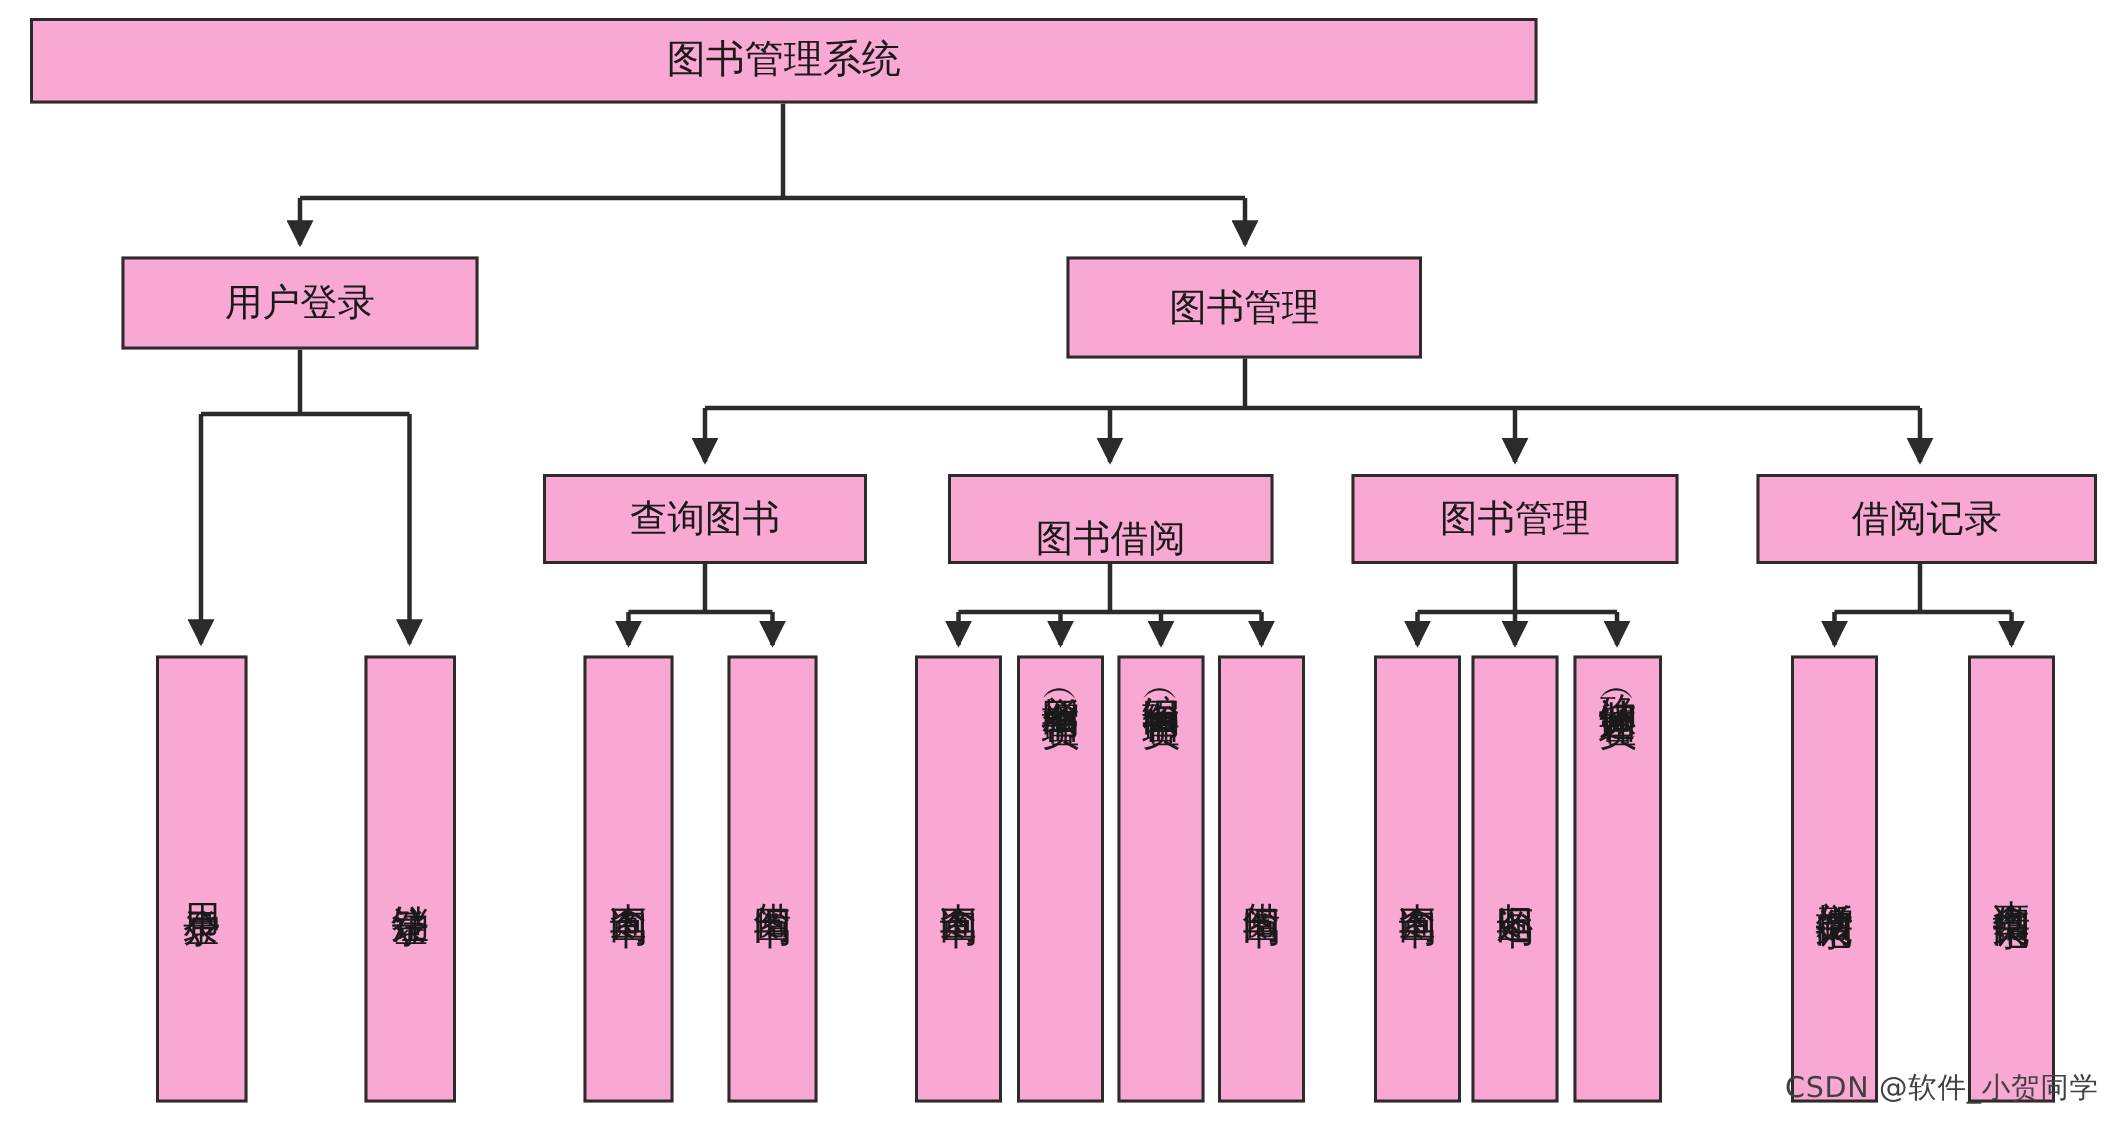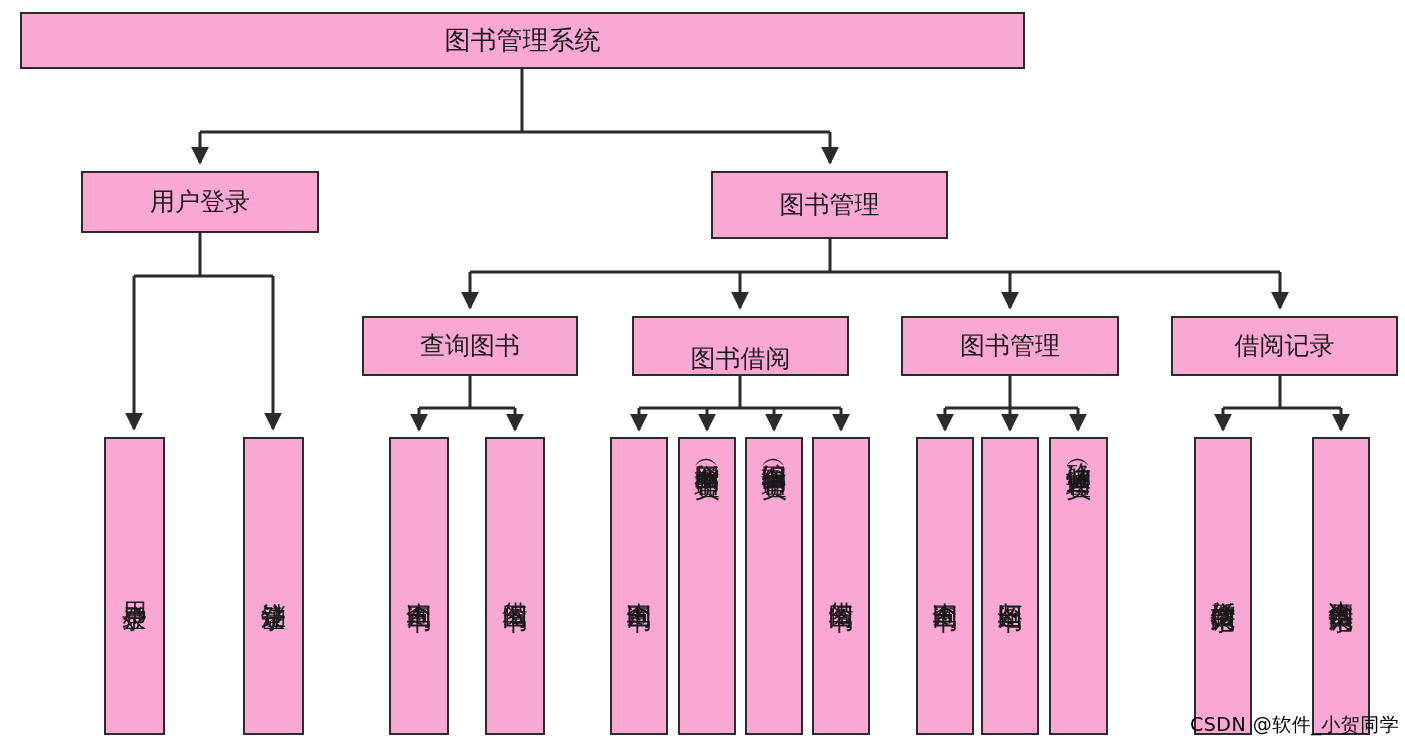--- a/index.html
+++ b/index.html
@@ -63,21 +63,21 @@
   
   .node.vert.mid {
     align-items: center;
     padding-top: 0;
   }
   #watermark {
     position: absolute;
     left: 1190px;
     top: 712px;
     font-size: 19px;
-    color: #000000;
+    color: #404040;
     letter-spacing: 0.5px;
     white-space: nowrap;
     font-family: "DejaVu Sans", "Liberation Sans", sans-serif;
   }
 </style>
 </head>
 <body>
 
 <div id="canvas">
 

